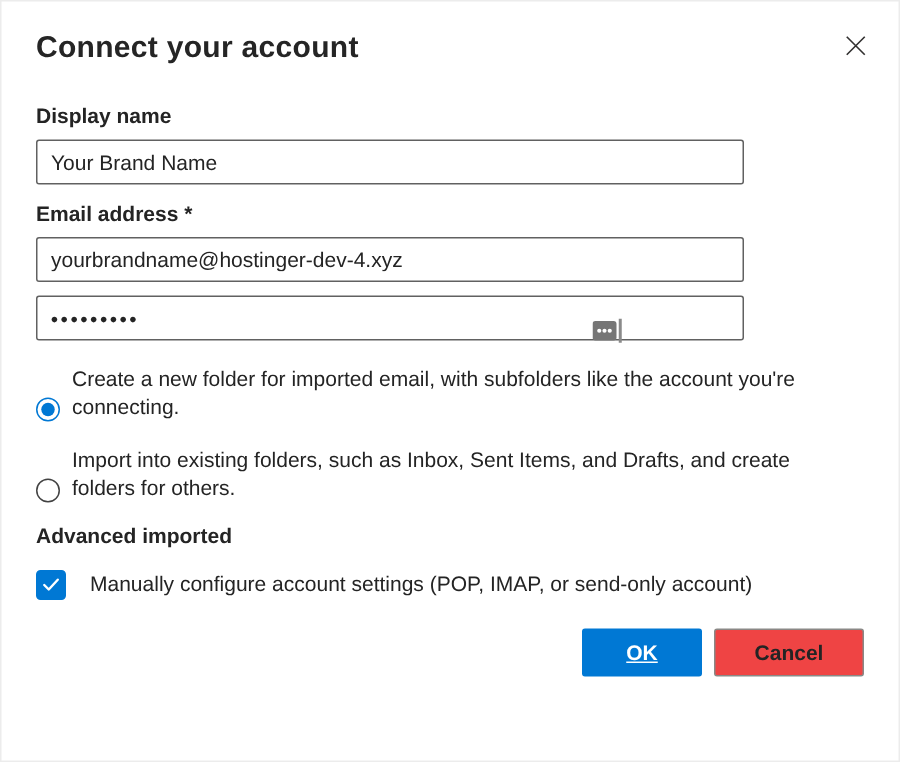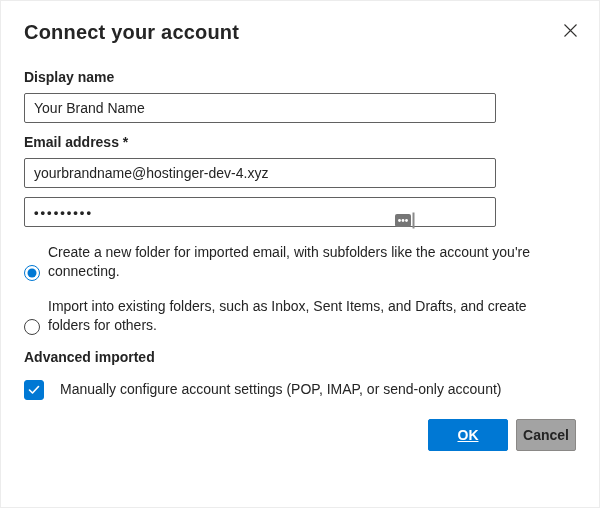--- a/index.html
+++ b/index.html
@@ -47,21 +47,21 @@
     width: 20px; height: 20px; border-radius: 3px; background: #0078d4;
     border: 1px solid #0078d4; flex: 0 0 20px; display: flex; align-items: center; justify-content: center;
   }
   .checkbox-label { font-size: 14px; line-height: 18px; }
   .button-row { display: flex; justify-content: flex-end; gap: 8px; margin-top: 19px; }
   .btn {
     height: 32px; font-size: 14px; font-weight: 700; border-radius: 2px; cursor: pointer;
     font-family: "Liberation Sans", "DejaVu Sans", sans-serif;
   }
   .btn-primary { width: 80px; background: #0078d4; color: #fff; border: 1px solid #0078d4; text-decoration: underline; }
-  .btn-secondary { width: 60px; background: #a3a3a3; color: #242424; border: 1px solid #8a8886; }
+  .btn-secondary { width: 100px; background: #ef4444; color: #242424; border: 1px solid #8a8886; }
 </style>
 </head>
 <body>
 
 <div class="dialog">
 
   <div class="dialog-header">
     <h1 class="dialog-title">Connect your account</h1>
     <button class="close-btn">
       <span>

